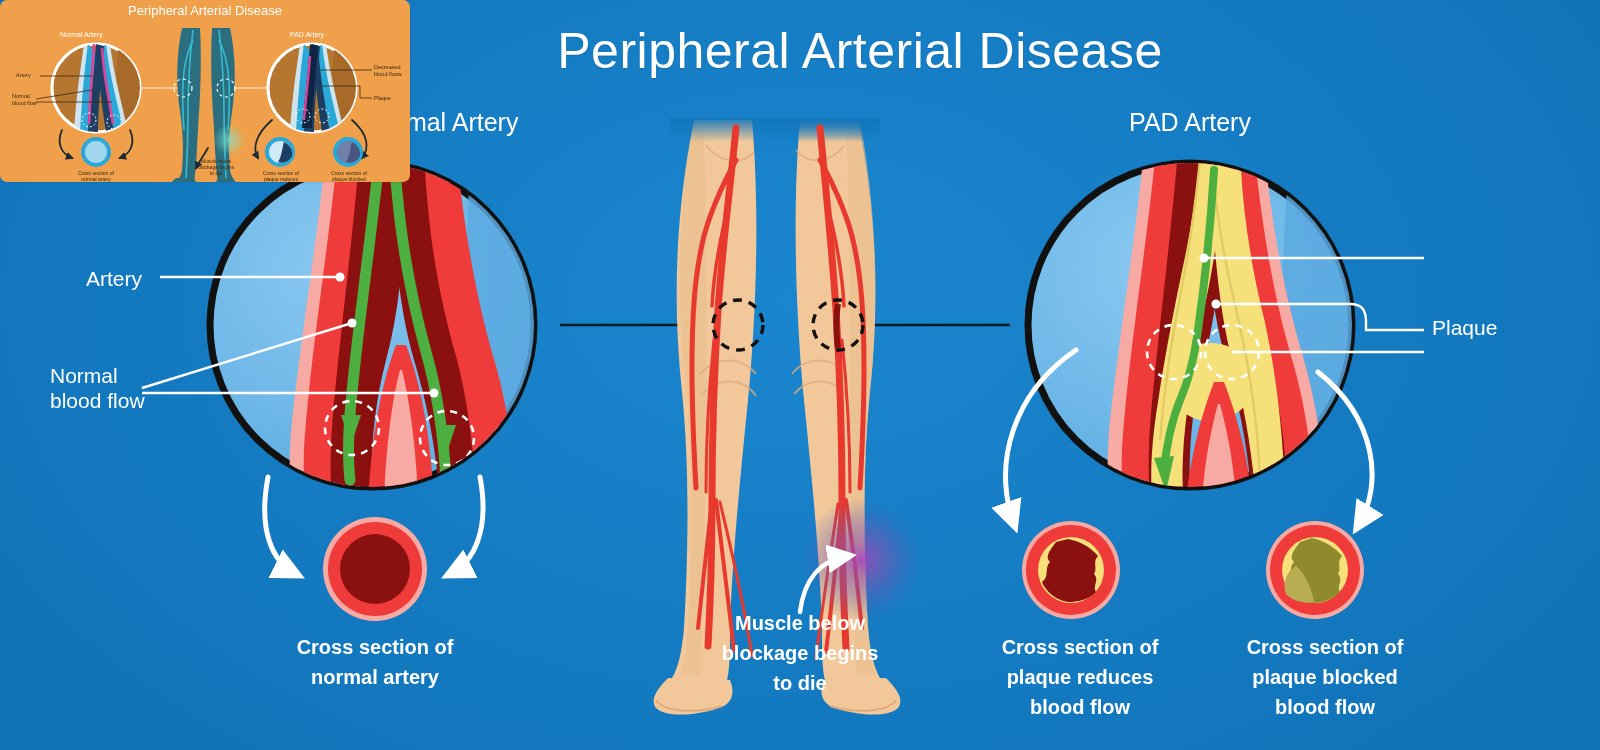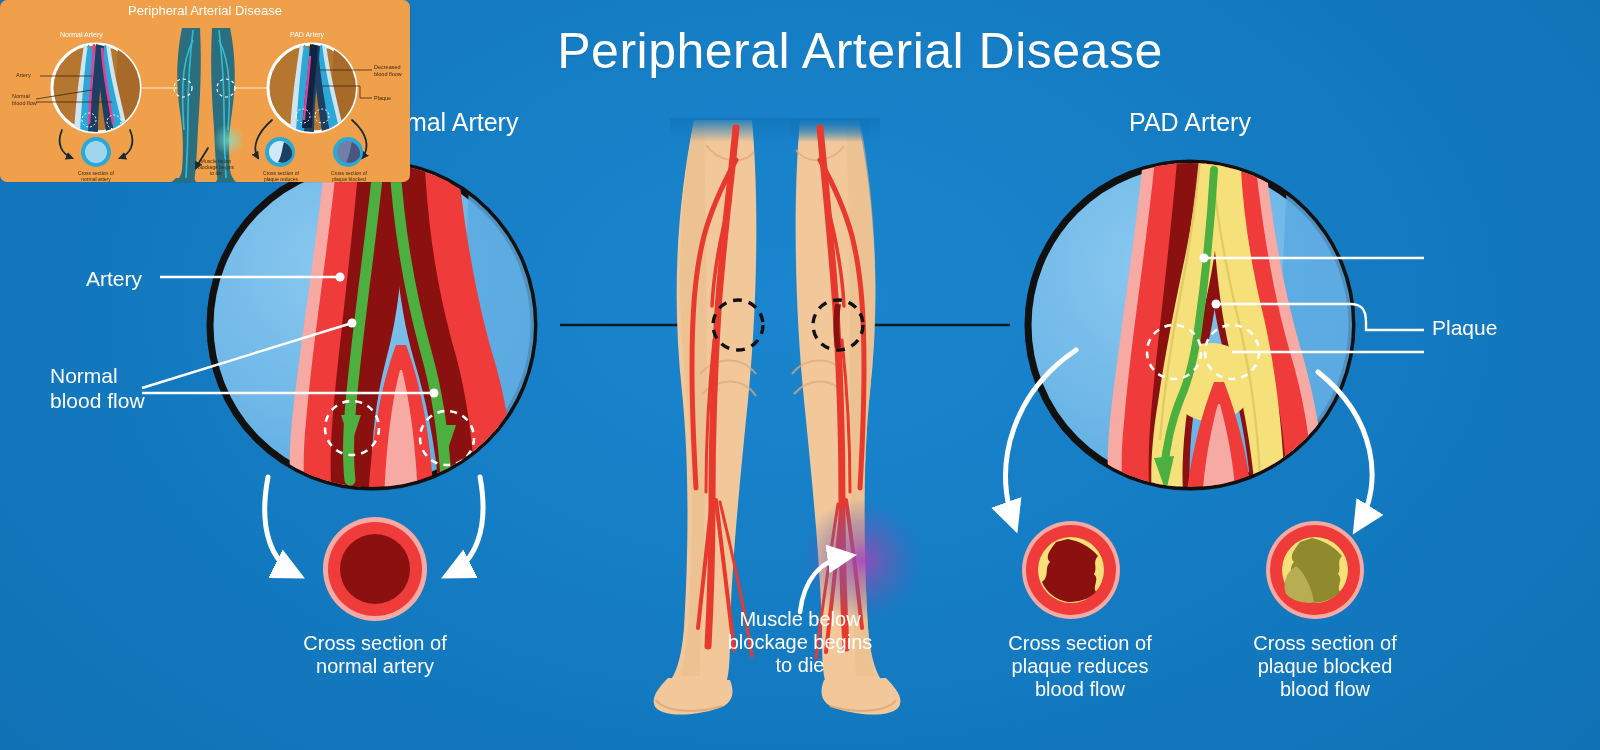--- a/index.html
+++ b/index.html
@@ -40,21 +40,21 @@
   
   .callout-label{
     color:#ffffff;font-size:21px;line-height:25px;white-space:nowrap;
   }
   #label-artery{left:86px;top:266px;}
   #label-normal-flow{left:50px;top:363px;}
   #label-decreased{left:1432px;top:244px;}
   #label-plaque{left:1432px;top:315px;}
 
   .caption{
-    color:#ffffff;font-size:20px;line-height:23px;text-align:center;white-space:pre-line;
+    color:#ffffff;font-size:20px;line-height:30px;text-align:center;white-space:pre-line;font-weight:bold;
   }
   #caption-normal{left:265px;top:632px;width:220px;}
   #caption-muscle{left:700px;top:608px;width:200px;}
   #caption-reduces{left:970px;top:632px;width:220px;}
   #caption-blocked{left:1215px;top:632px;width:220px;}
 
   
   #art{position:absolute;left:0;top:0;width:1600px;height:750px;}
 
   

